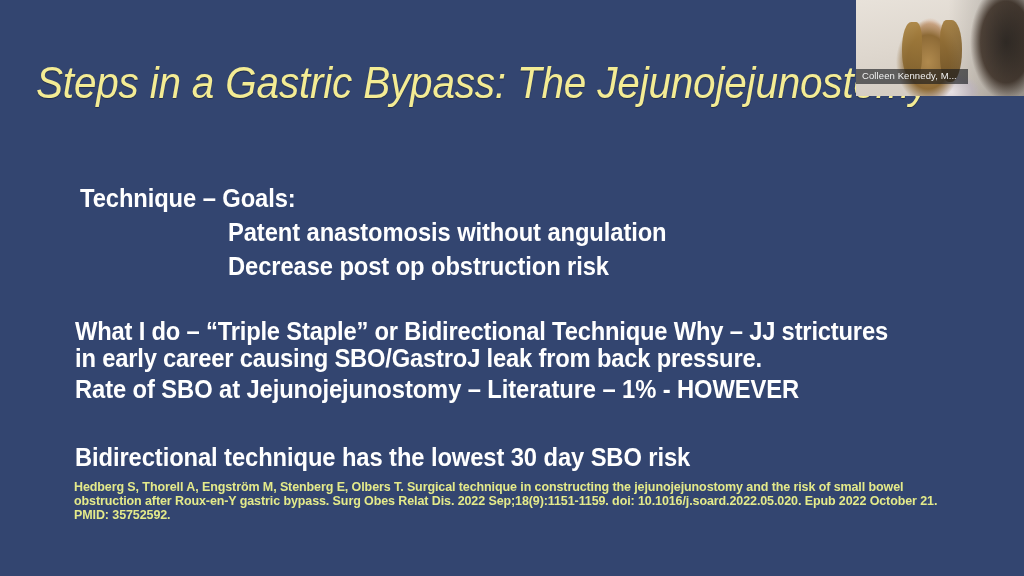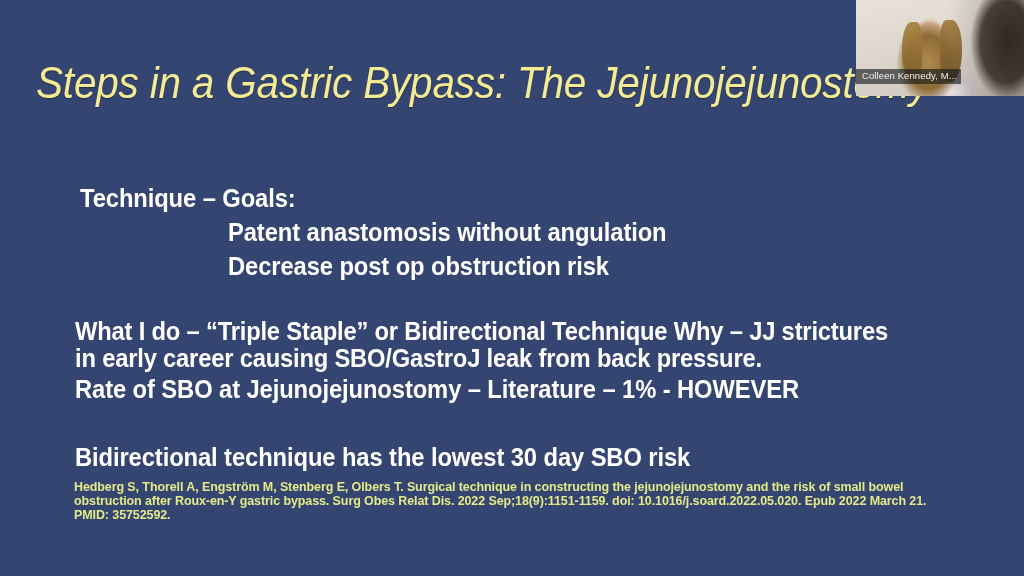--- a/index.html
+++ b/index.html
@@ -126,21 +126,21 @@
   }
   #webcam-shadow {
     position:absolute; inset:0;
     background:linear-gradient(90deg, rgba(0,0,0,0) 55%, rgba(0,0,0,0.28) 100%);
   }
   #webcam-name {
     position:absolute;
     left:0px;
     bottom:12px;
     max-width:118px;
-    padding:2px 4px 3px 6px;
+    padding:2px 11px 3px 6px;
     background:rgba(20,22,28,0.62);
     color:#f2f2f2;
     font-size:9.5px;
     line-height:1.1;
     white-space:nowrap;
     overflow:hidden;
     letter-spacing:0.1px;
   }
 </style>
 </head>
@@ -158,21 +158,21 @@
 
   <div id="para-whatido">
     <span class="sub">What I do – “Triple Staple”  or Bidirectional Technique  Why – JJ strictures</span>
     <span class="sub">in early career causing SBO/GastroJ leak from back pressure.</span>
   </div>
 
   <div class="body-line" id="line-rate">Rate of SBO at Jejunojejunostomy – Literature –  1% - HOWEVER</div>
 
   <div class="body-line" id="line-bidirectional">Bidirectional technique has the lowest 30 day SBO risk</div>
 
-  <div id="citation">Hedberg S, Thorell A, Engström M, Stenberg E, Olbers T. Surgical technique in constructing the jejunojejunostomy and the risk of small bowel obstruction after Roux-en-Y gastric bypass. Surg Obes Relat Dis. 2022 Sep;18(9):1151-1159. doi: 10.1016/j.soard.2022.05.020. Epub 2022 March 21. PMID: 35752592.</div>
+  <div id="citation">Hedberg S, Thorell A, Engström M, Stenberg E, Olbers T. Surgical technique in constructing the jejunojejunostomy and the risk of small bowel obstruction after Roux-en-Y gastric bypass. Surg Obes Relat Dis. 2022 Sep;18(9):1151-1159. doi: 10.1016/j.soard.2022.05.020. Epub 2022 October 21. PMID: 35752592.</div>
 
   <div id="webcam">
     <div id="webcam-scene">
       <div id="webcam-hairL"></div>
       <div id="webcam-hairR"></div>
       <div id="webcam-shadow"></div>
     </div>
     <div id="webcam-name">Colleen Kennedy, M...</div>
   </div>
 

